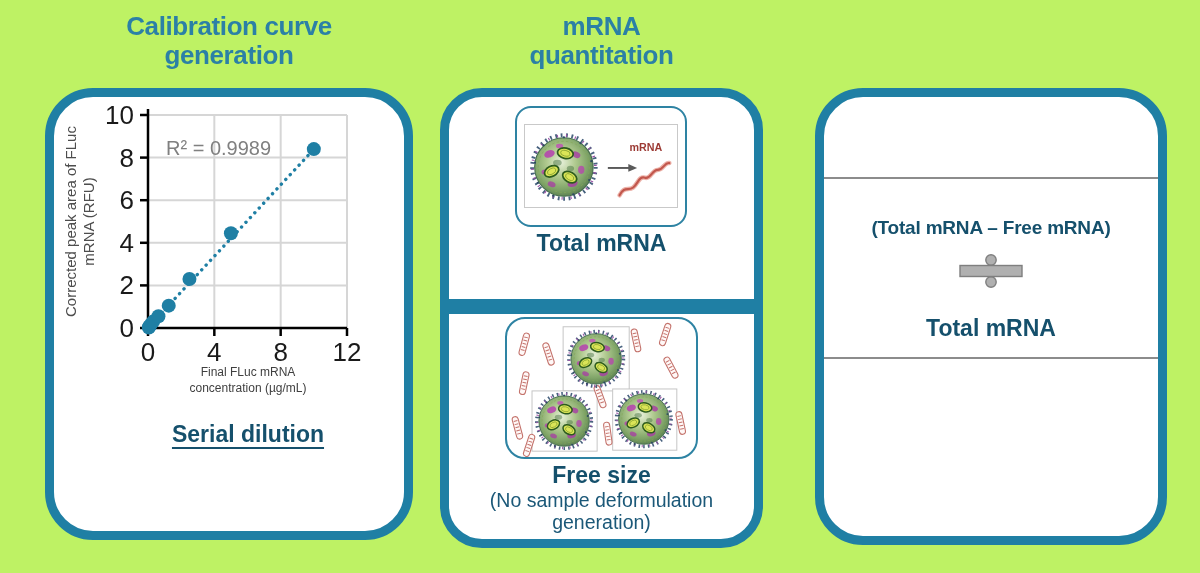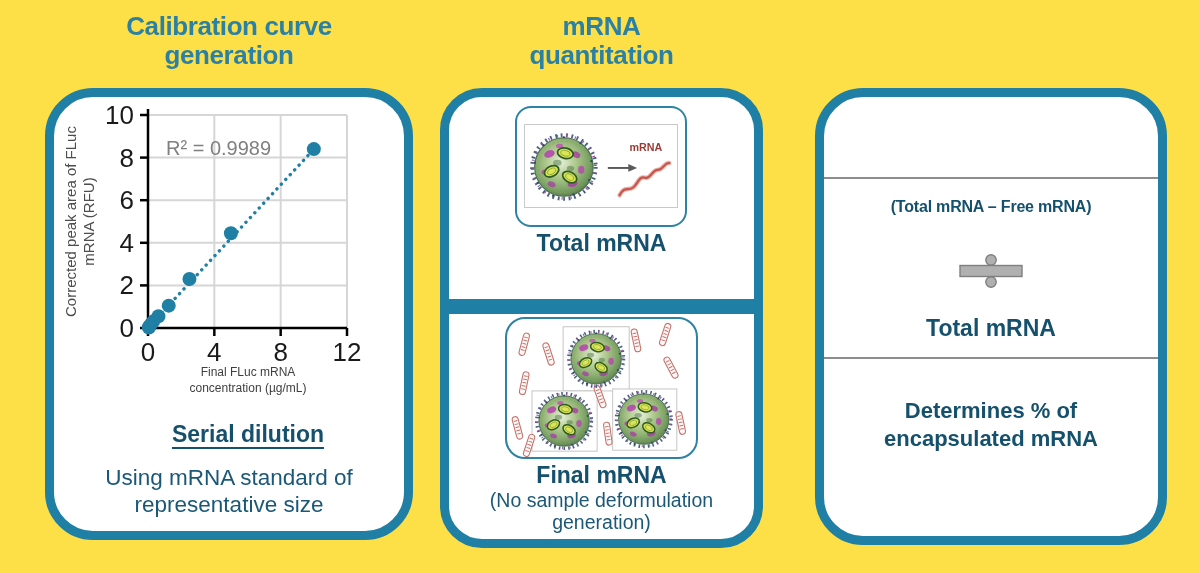--- a/index.html
+++ b/index.html
@@ -1,18 +1,18 @@
 <!DOCTYPE html>
 <html><head>
 <meta charset="utf-8">
 <style>
   * { box-sizing: border-box; margin: 0; padding: 0; }
   body { background: #ffffff; }
   .page {
-    position: relative; width: 1200px; height: 573px; background: #fde047;
+    position: relative; width: 1200px; height: 573px; background: #bef264;
     font-family: "Liberation Sans", "DejaVu Sans", sans-serif; overflow: hidden;
   }
   .col-title {
     position: absolute; top: 12px; text-align: center; font-weight: bold;
     font-size: 26px; line-height: 1.13; letter-spacing: -0.4px;
     white-space: pre-line; color: var(--title, #2B80A6);
   }
   .t-left  { left: 45px;  width: 368px; }
   .t-mid   { left: 440px; width: 323px; }
   .t-right { left: 815px; width: 352px; }
@@ -61,21 +61,21 @@
 
   .h { position: absolute; left: 0; width: 100%; text-align: center; font-weight: bold; color: var(--dark, #15506C); }
   .total-h   { top: 133px; font-size: 23px; }
   .total-sub { top: 161px; font-size: 19px; font-weight: bold; }
   .free-h    { top: 365px; font-size: 23px; }
   .free-sub  { top: 393px; font-size: 19.5px; font-weight: normal; line-height: 1.12; color: #1B5878; }
 
   .hline { position: absolute; left: 0; width: 100%; height: 2px; background: #8C8C8C; }
   .line1 { top: 80px; }
   .line2 { top: 260px; }
-  .numerator   { top: 101px; font-size: 16px; letter-spacing: -0.2px; }
+  .numerator   { top: 120px; font-size: 19px; letter-spacing: -0.2px; }
   .divide-wrap { position: absolute; top: 157px; left: 0; width: 100%; text-align: center; }
   .denominator { top: 218px; font-size: 23px; }
   .result      { top: 300px; font-size: 22px; line-height: 1.25; }
 
   .ml { white-space: pre-line; }
 </style>
 </head>
 <body>
 
 <div class="page" style="--accent: #1F7FA4; --accent2: #2E83A3; --title: #2B80A6; --dark: #15506C;">
@@ -180,22 +180,20 @@
         <circle cx="114.72916666666667" cy="208.635" r="7" fill="#1F7FA4"></circle>
         <circle cx="135.45833333333334" cy="182.01" r="7" fill="#1F7FA4"></circle>
         <circle cx="176.91666666666669" cy="136.215" r="7" fill="#1F7FA4"></circle>
         <circle cx="259.83333333333337" cy="52.079999999999984" r="7" fill="#1F7FA4"></circle>
         <text text-anchor="middle" font-size="15" fill="#4D4D4D" transform="translate(22,124.5) rotate(-90)">Corrected peak area of FLuc</text>
         <text text-anchor="middle" font-size="15" fill="#4D4D4D" transform="translate(40,124.5) rotate(-90)">mRNA (RFU)</text>
       </svg>
     <div class="xcaption ml">Final FLuc mRNA
 concentration (µg/mL)</div>
     <div class="serial">Serial dilution</div>
-    <div class="using ml">Using mRNA standard of
-representative size</div>
   </div>
 
   <div class="panel panel-mid">
     <div class="divider-band"></div>
 
     <div class="inner-box total-box">
       <div class="img-rect">
         <svg viewBox="0 0 154 84">
           <use href="#lnp" x="2" y="6" width="74" height="74"></use>
           <g>
@@ -252,34 +250,32 @@
             </g>
           <g transform="translate(178,107) rotate(-12)">
               <use href="#rod" x="-4.5" y="-15" width="9" height="30"></use>
             </g>
         </g>
         <use href="#lnp" x="59" y="9" width="64" height="64"></use>
         <use href="#lnp" x="26" y="73" width="64" height="64"></use>
         <use href="#lnp" x="108" y="71" width="64" height="64"></use>
       </svg>
     </div>
-    <div class="h free-h">Final mRNA</div>
+    <div class="h free-h">Free size</div>
     <div class="h free-sub ml">(No sample deformulation
 generation)</div>
   </div>
 
   <div class="panel panel-right">
     <div class="hline line1"></div>
     <div class="h numerator">(Total mRNA – Free mRNA)</div>
     <div class="divide-wrap">
       <svg width="64" height="34" viewBox="0 0 64 34">
         <circle cx="32" cy="6" r="5.2" fill="#B0B0B0" stroke="#7F7F7F" stroke-width="1.4"></circle>
         <circle cx="32" cy="28" r="5.2" fill="#B0B0B0" stroke="#7F7F7F" stroke-width="1.4"></circle>
         <rect x="1" y="11.5" width="62" height="11" fill="#B0B0B0" stroke="#7F7F7F" stroke-width="1.4"></rect>
       </svg>
     </div>
     <div class="h denominator">Total mRNA</div>
     <div class="hline line2"></div>
-    <div class="h result ml">Determines % of
-encapsulated mRNA</div>
   </div>
 
 </div>
 
 </body></html>

